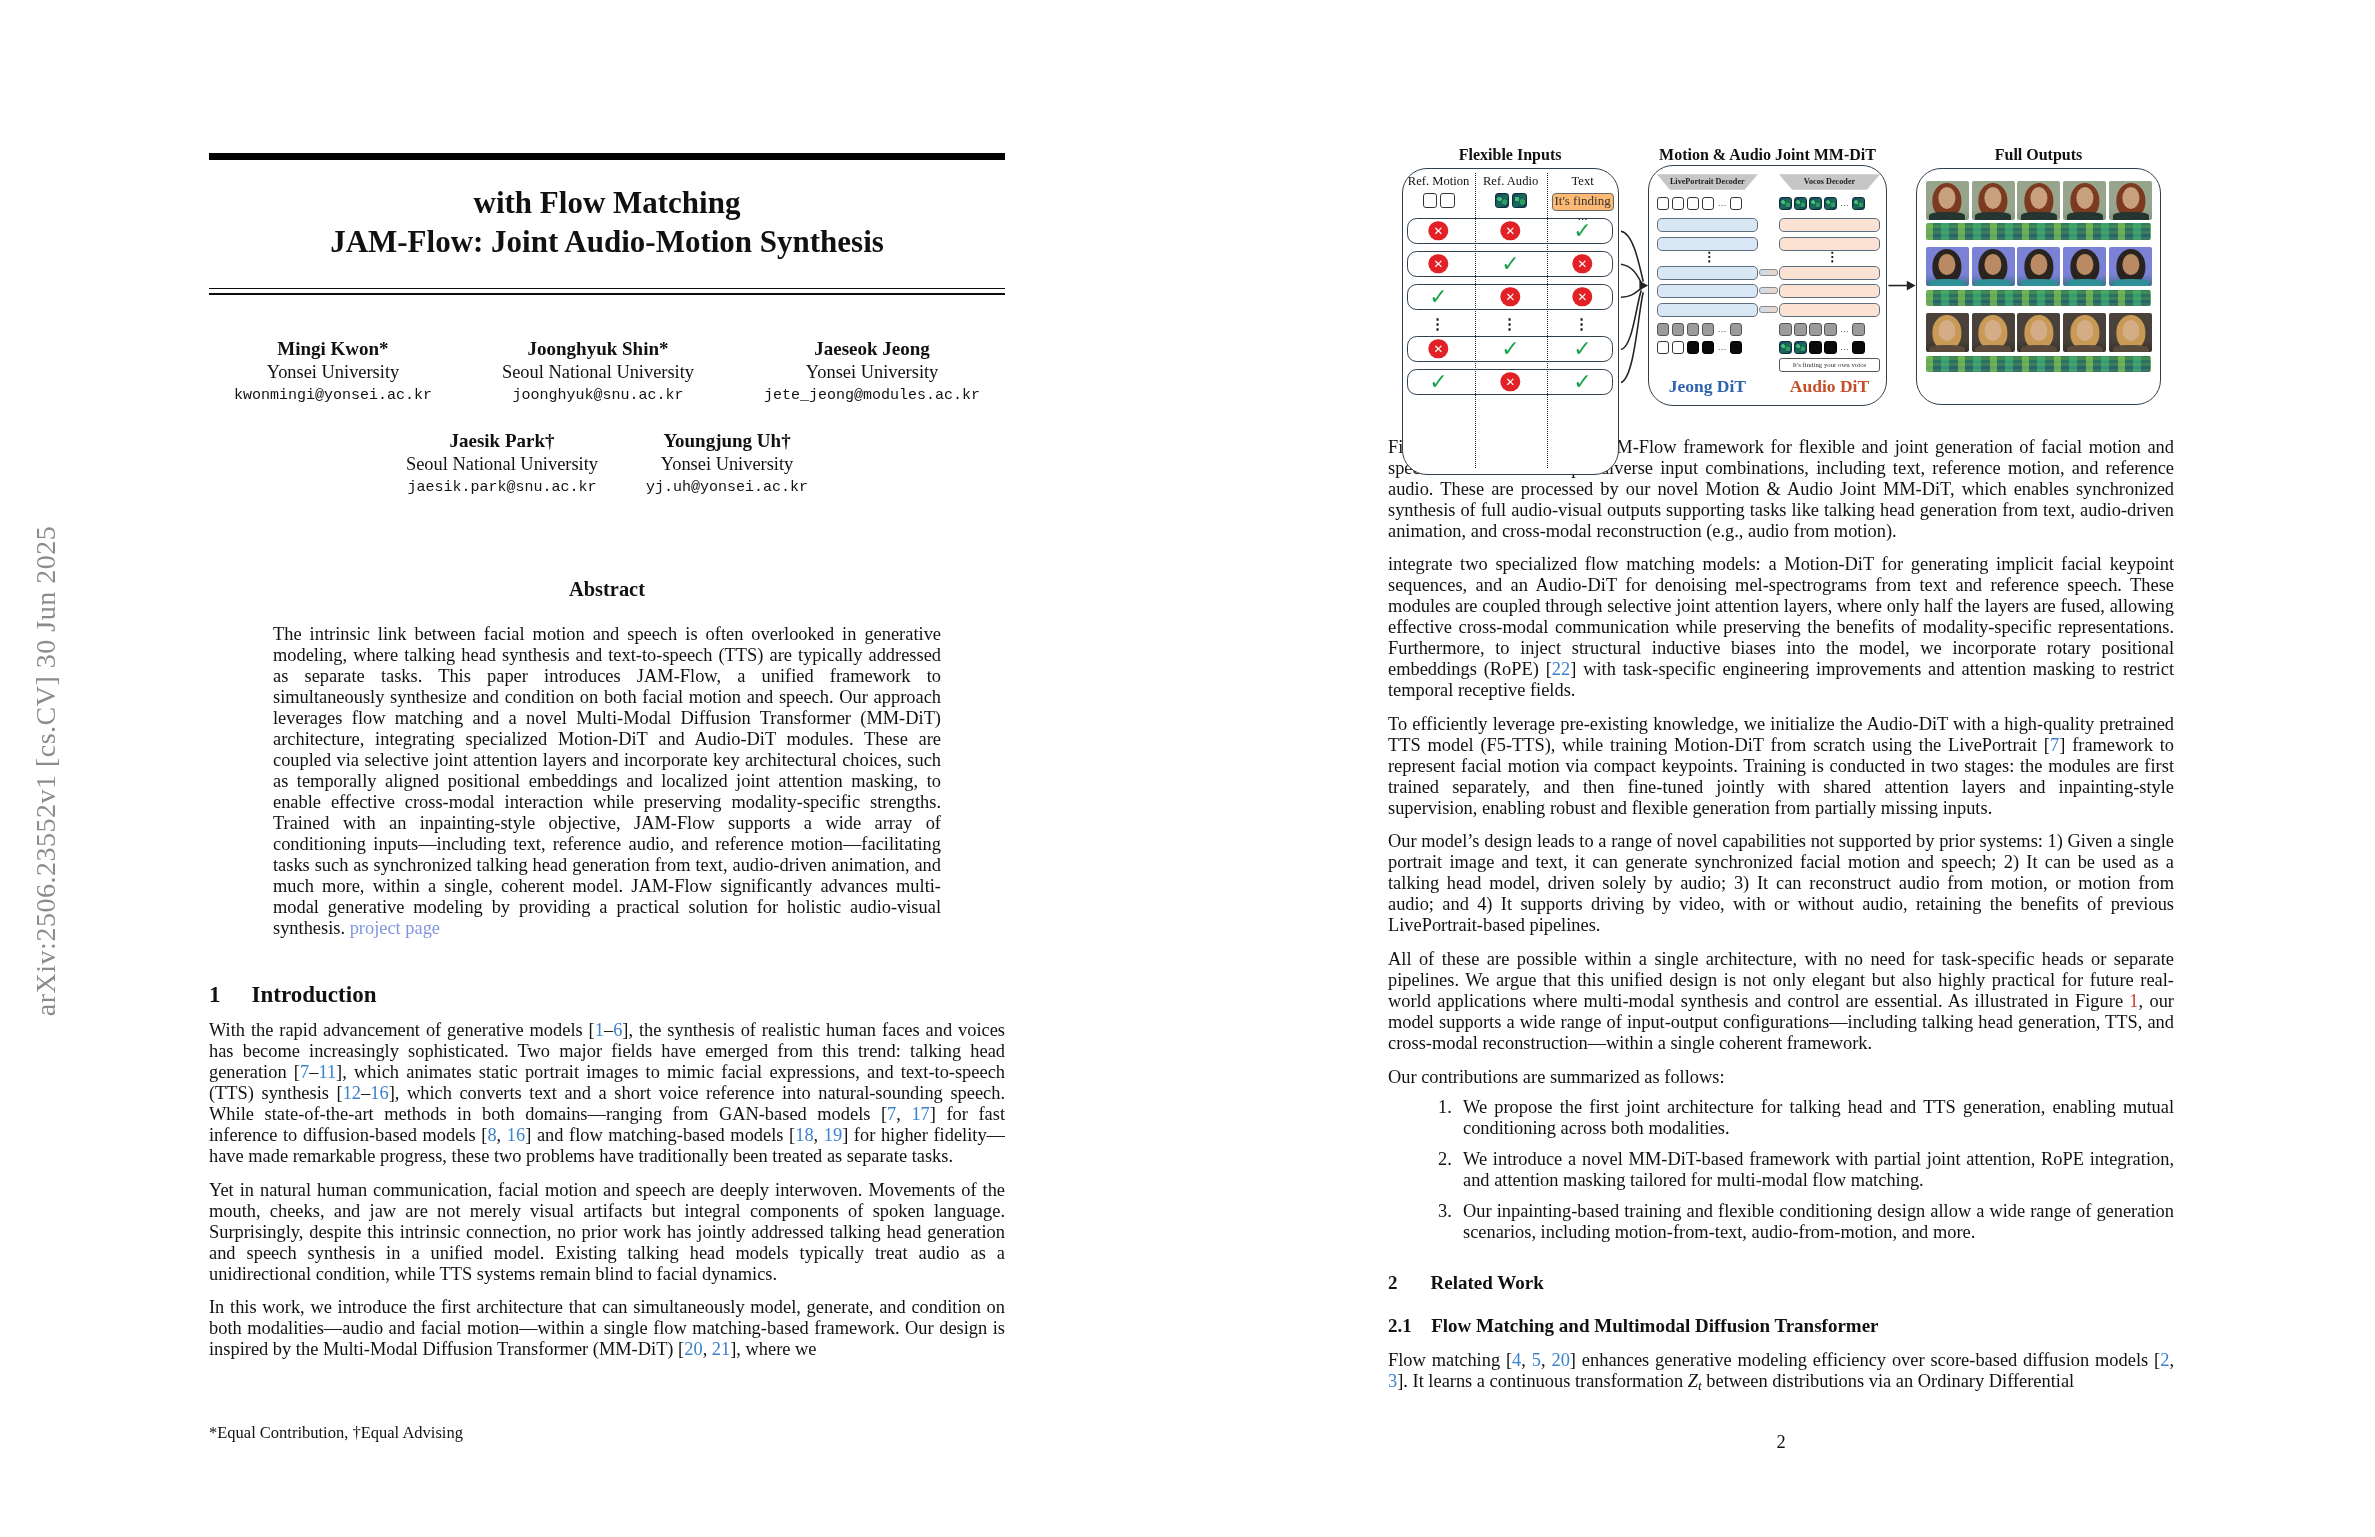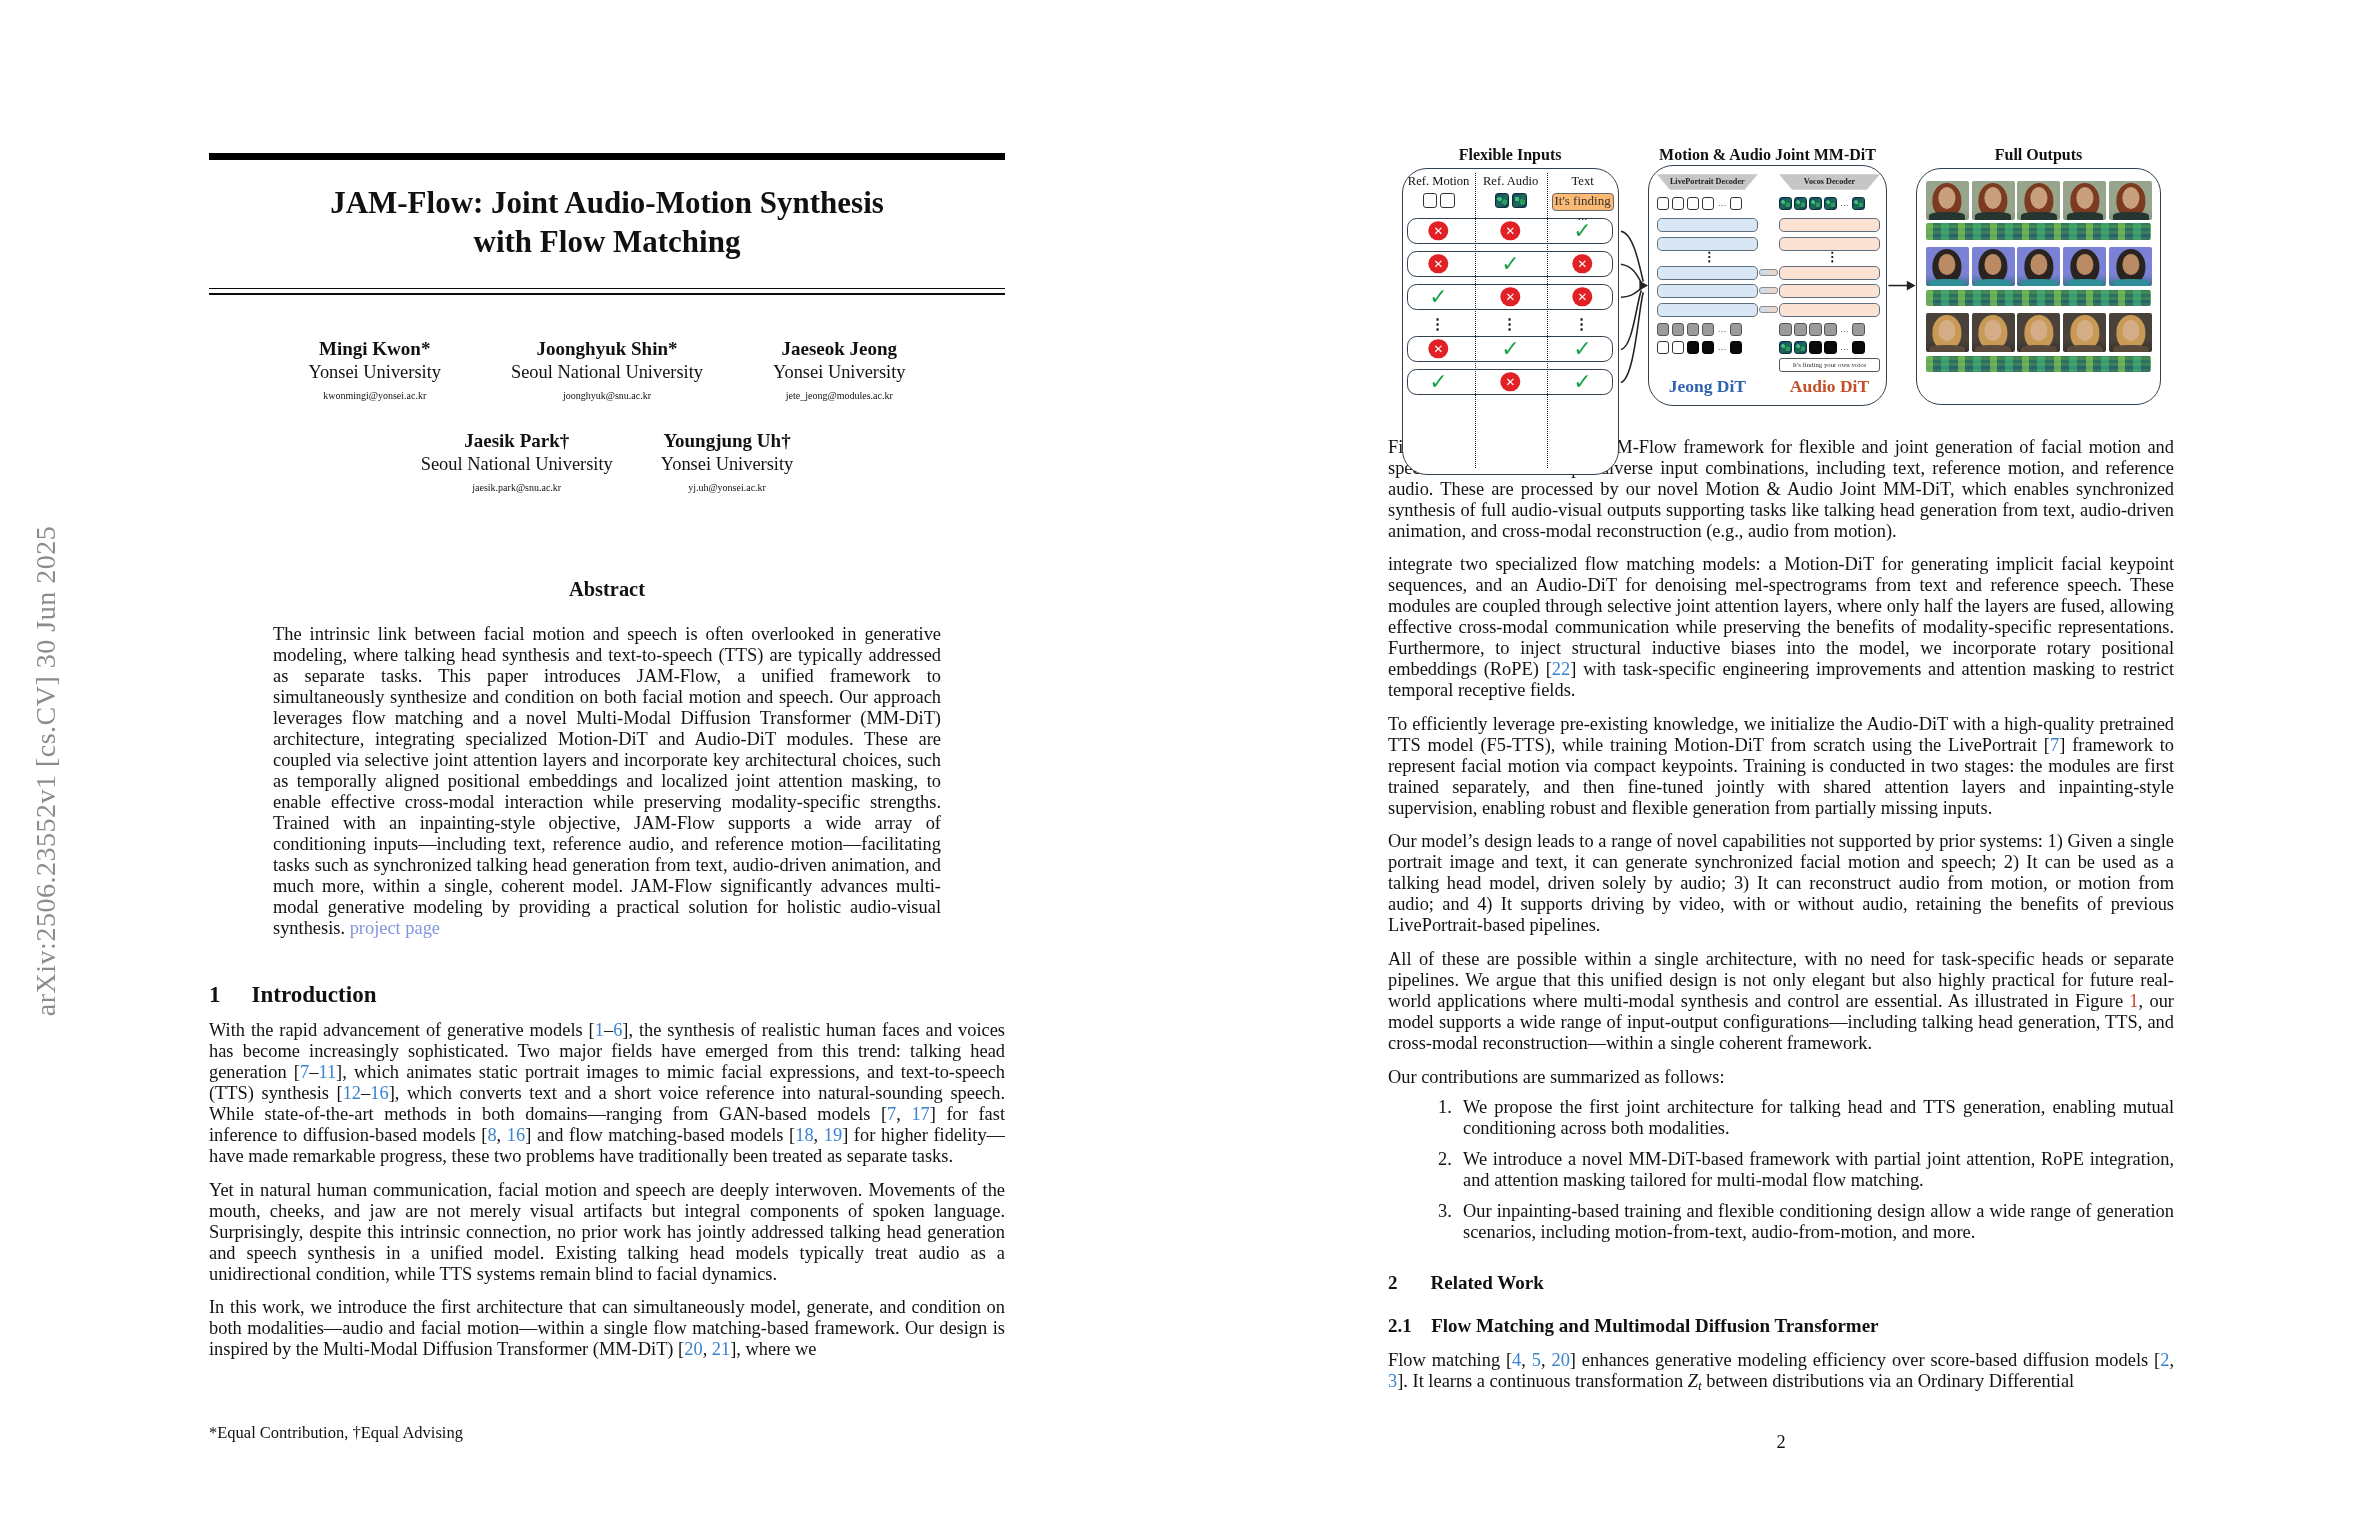--- a/index.html
+++ b/index.html
@@ -11,21 +11,21 @@
   
   #topbar{height:6.8px;background:#000;}
   .title{margin-top:23px;text-align:center;font-weight:bold;font-size:31px;line-height:39px;}
   #title-rule{margin-top:27px;height:3.9px;border-top:1.9px solid #0a0a0a;border-bottom:2.9px solid #0a0a0a;}
   .authors-row{display:flex;justify-content:center;gap:70px;}
   #authors-row1{margin-top:43px;}
   #authors-row2{margin-top:25px;gap:48px;}
   .author{text-align:center;}
   .author .nm{font-weight:bold;font-size:19px;line-height:22px;}
   .author .af{font-size:18.4px;line-height:21.3px;margin-top:1.9px;}
-  .author .em{font-family:Liberation Serif, serif;font-size:10px;line-height:19.4px;margin-top:2.9px;}
+  .author .em{font-family:Liberation Mono, monospace;font-size:15px;line-height:19.4px;margin-top:2.9px;}
   .abs-head{margin-top:80px;text-align:center;font-weight:bold;font-size:20.4px;}
   .abs-body{margin:23px 64px 0 64px;text-align:justify;font-size:18.4px;line-height:21px;}
   .sec-head{margin-top:43px;font-weight:bold;font-size:23px;}
   .sec-head .num{display:inline-block;min-width:21.3px;margin-right:21.3px;}
   .para{margin-top:12.6px;text-align:justify;font-size:18.4px;line-height:21px;}
   #footnote{position:absolute;left:209px;top:1423px;width:796px;font-size:16.5px;color:#111;}
   #pageno{position:absolute;left:1388px;top:1432px;width:786px;text-align:center;font-size:18.4px;}
 
   
   #arxiv{position:absolute;left:46px;top:771px;transform:translate(-50%,-50%) rotate(-90deg);white-space:nowrap;color:#8c8c8c;font-size:28px;letter-spacing:0.5px;}
@@ -99,22 +99,22 @@
   .subsec-head .num{display:inline-block;margin-right:19.4px;}
 </style>
 </head>
 <body>
 
 <div id="arxiv">arXiv:2506.23552v1  [cs.CV]  30 Jun 2025</div>
 
 <div class="col" id="page1">
   <div id="topbar"></div>
   <div class="title">
+    <div>with Flow Matching</div>
     <div>JAM-Flow: Joint Audio-Motion Synthesis</div>
-    <div>with Flow Matching</div>
   </div>
   <div id="title-rule"></div>
   <div class="authors-row" id="authors-row1">
       <div class="author">
         <div class="nm">Mingi Kwon*</div>
         <div class="af">Yonsei University</div>
         <div class="em">kwonmingi@yonsei.ac.kr</div>
       </div>
       <div class="author">
         <div class="nm">Joonghyuk Shin*</div>

